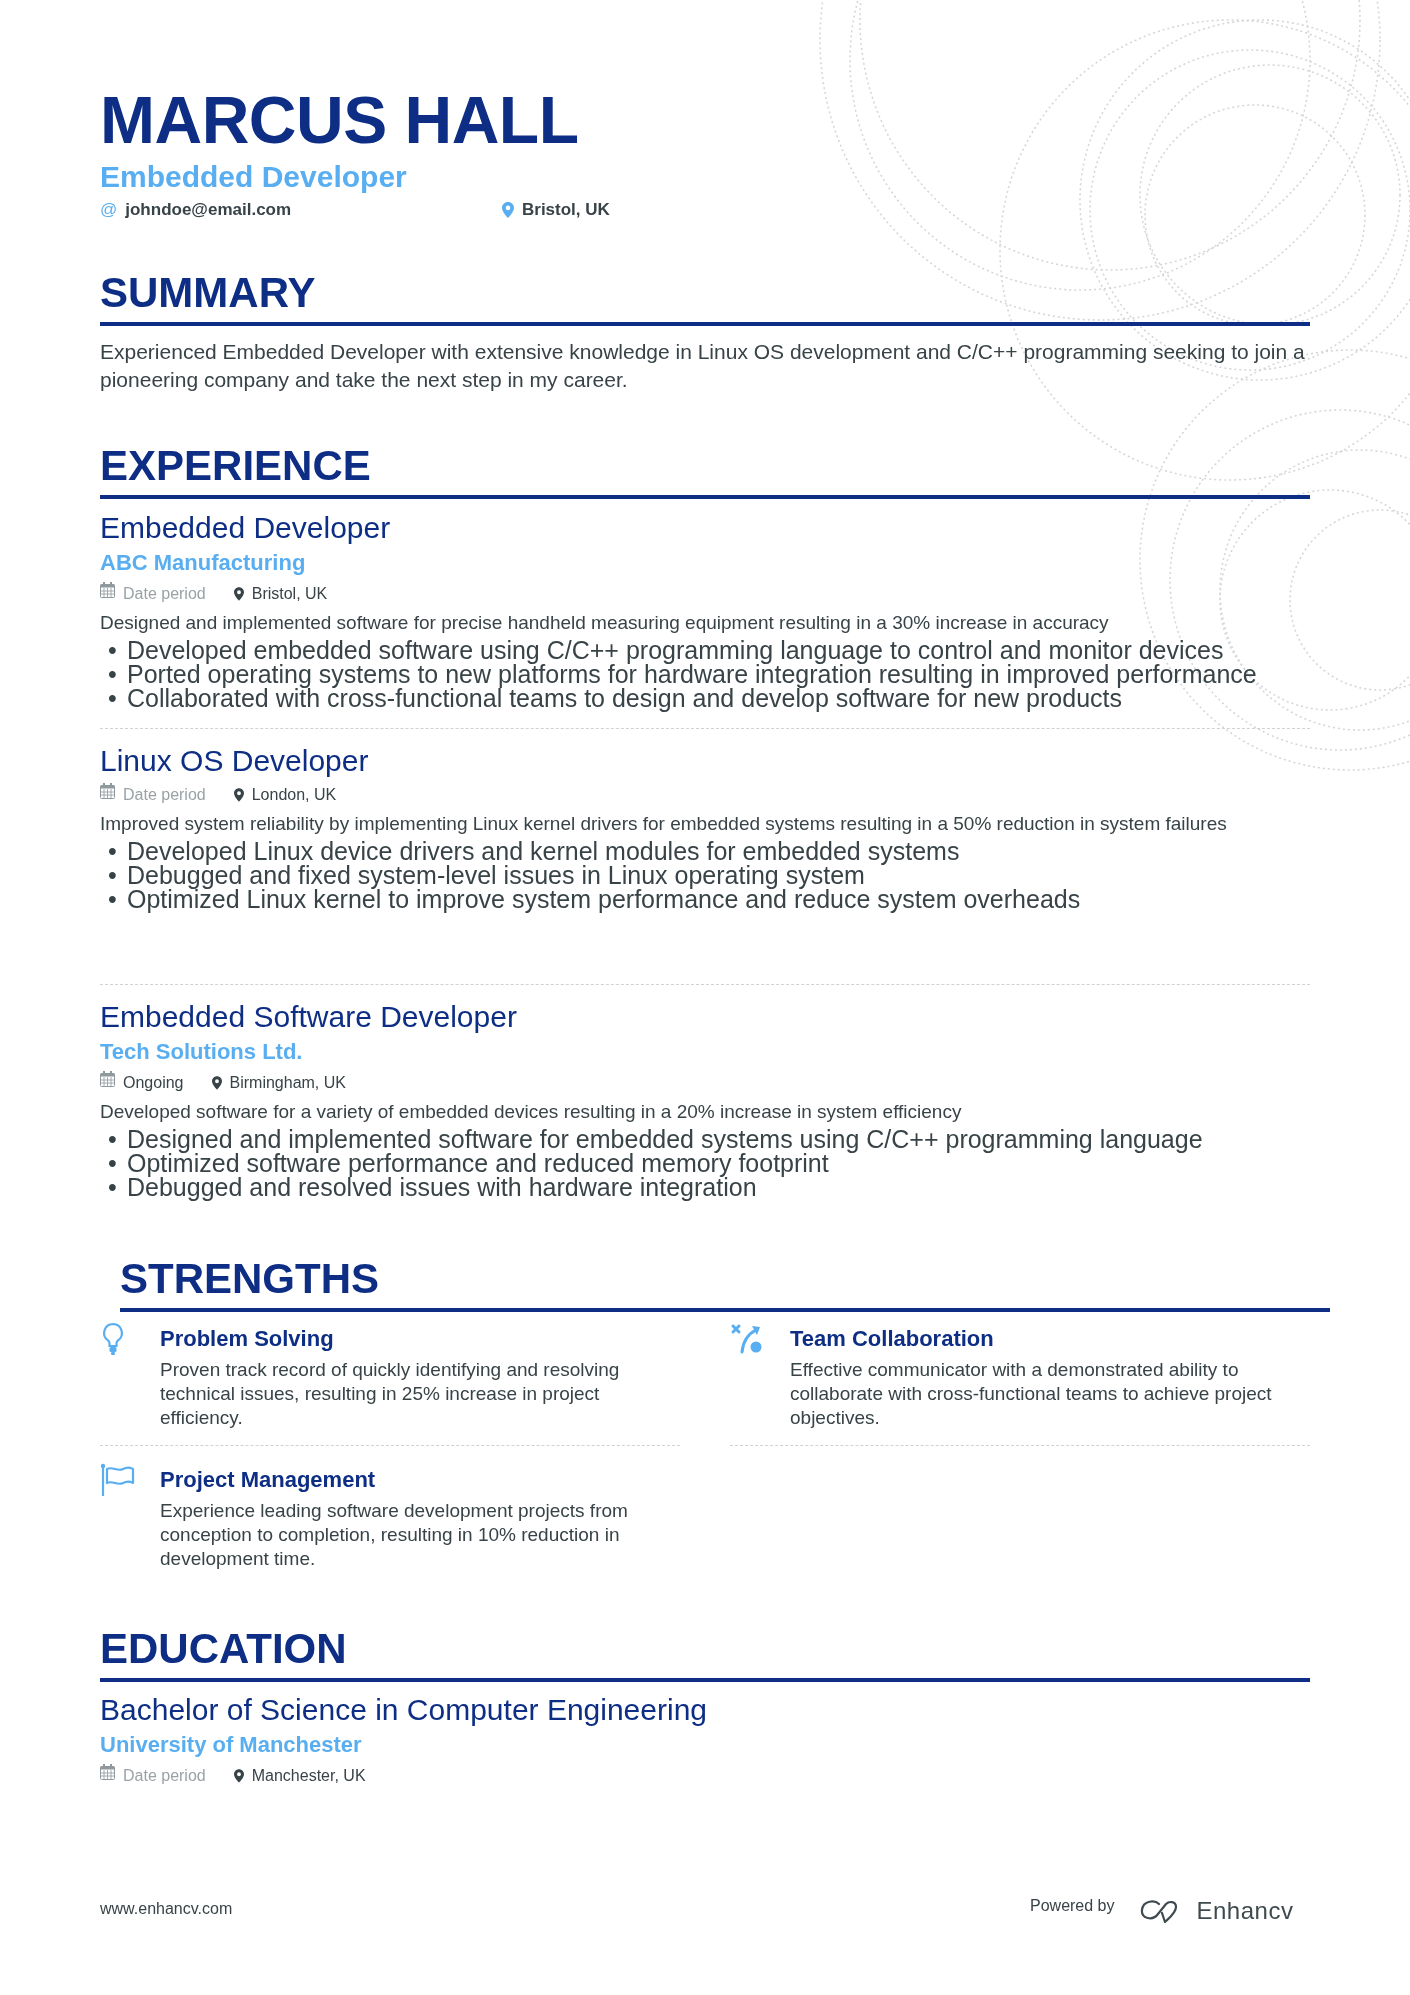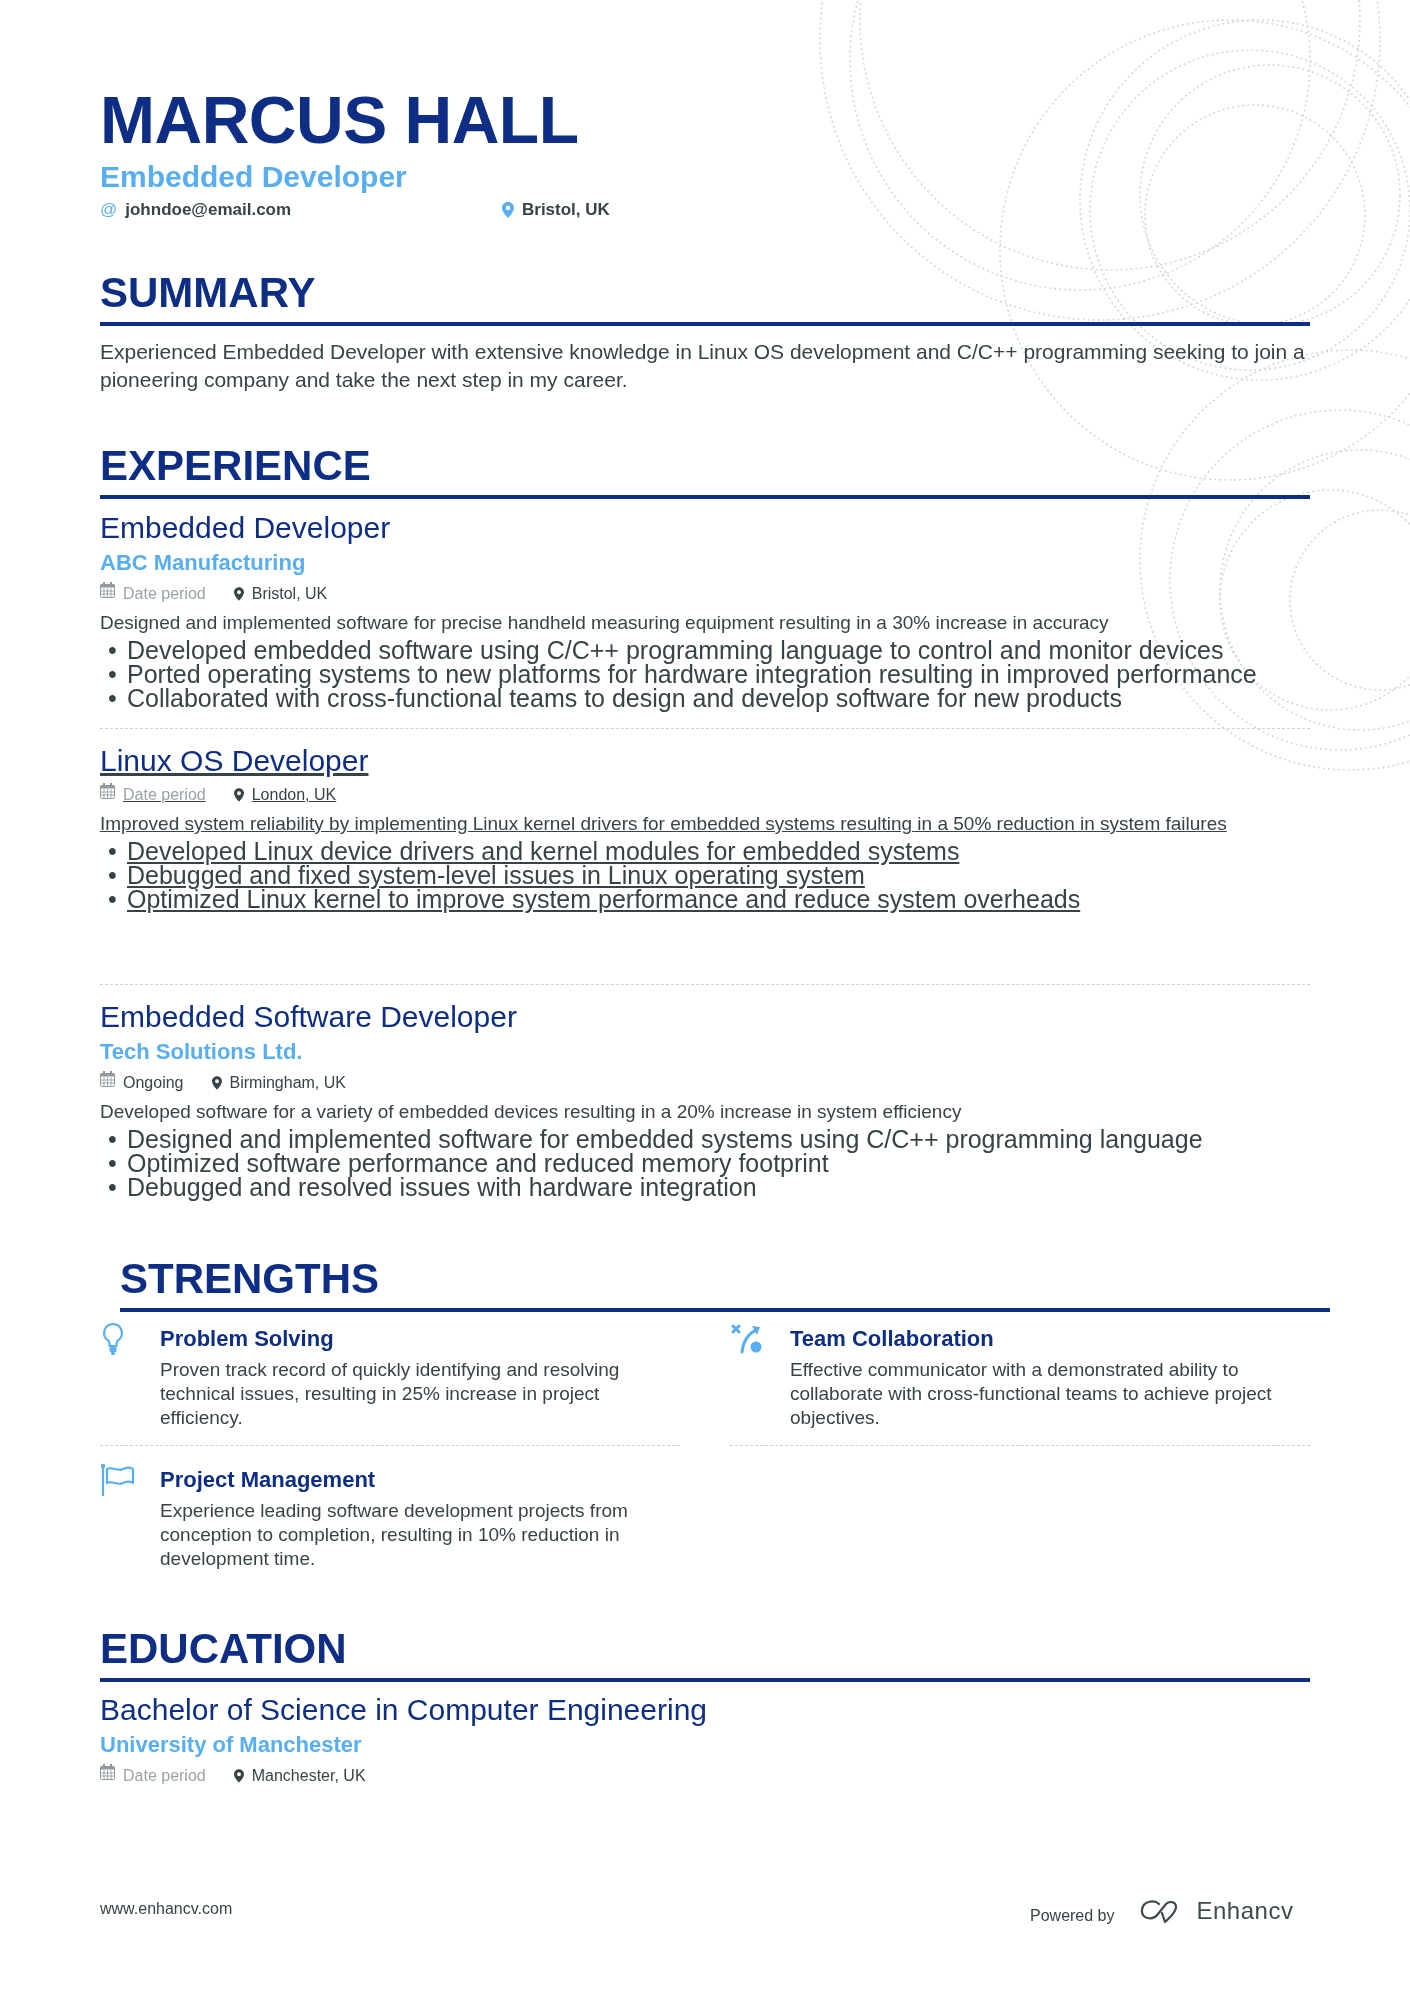--- a/index.html
+++ b/index.html
@@ -34,21 +34,21 @@
     .job-bullets li { font-size: 25px; line-height: 24px; position: relative; padding-left: 27px; color: #384347; }
     .job-bullets li::before { content: "•"; position: absolute; left: 8px; top: 0; color: #384347; }
     .dash { position: absolute; left: 0; width: 1210px; border-top: 1px dashed #cdd2d4; }
 
     .strength { position: absolute; width: 580px; }
     .strength-icon { position: absolute; left: 0; top: 0; width: 40px; height: 36px; }
     .strength-title { position: absolute; left: 60px; top: 2px; font-size: 22px; font-weight: 700; color: #0d2e84; line-height: 30px; }
     .strength-desc { position: absolute; left: 60px; top: 36px; width: 520px; font-size: 19px; line-height: 24px; color: #384347; }
 
     .footer-url { position: absolute; left: 100px; top: 1900px; font-size: 16px; color: #384347; }
-    .footer-powered { position: absolute; left: 1030px; top: 1897px; display: flex; align-items: flex-end; gap: 24px; }
+    .footer-powered { position: absolute; left: 1030px; top: 1897px; display: flex; align-items: flex-start; gap: 24px; }
     .footer-powered .label { font-size: 16px; color: #384347; }
     .footer-logo { display: flex; align-items: center; gap: 10px; }
     .footer-logo .brand { font-size: 24px; color: #3f4a4e; letter-spacing: 0.5px; }
   </style>
 </head>
 <body>
 
 <svg class="bg-circles" viewBox="0 0 1410 1995" xmlns="http://www.w3.org/2000/svg">
   <g fill="none" stroke="#d4d7d9" stroke-width="1.6" stroke-dasharray="2 3">
     <circle cx="1100" cy="40" r="280"></circle>
@@ -118,21 +118,21 @@
     </div>
     <div class="job-desc">Designed and implemented software for precise handheld measuring equipment resulting in a 30% increase in accuracy</div>
     <ul class="job-bullets">
       <li>Developed embedded software using C/C++ programming language to control and monitor devices</li>
       <li>Ported operating systems to new platforms for hardware integration resulting in improved performance</li>
       <li>Collaborated with cross-functional teams to design and develop software for new products</li>
     </ul>
   </div>
   <div class="dash" style="top:728px;"></div>
 
-  <div class="job" style="top:743px;text-decoration:underline;">
+  <div class="job" style="top:743px;">
     <div class="job-title">Linux OS Developer</div>
     <div class="job-meta">
       <span class="date">
         <svg width="15" height="16" viewBox="0 0 15 16">
             <rect x="0.5" y="2.5" width="14" height="13" rx="1" fill="none" stroke="#8f989c"></rect>
             <rect x="0.5" y="2.5" width="14" height="3" fill="#8f989c"></rect>
             <rect x="3" y="0" width="2" height="4" fill="#8f989c"></rect>
             <rect x="10" y="0" width="2" height="4" fill="#8f989c"></rect>
             <path d="M4 6v9M7.5 6v9M11 6v9M1 9h13M1 12h13" stroke="#8f989c" stroke-width="0.8"></path>
           </svg>

